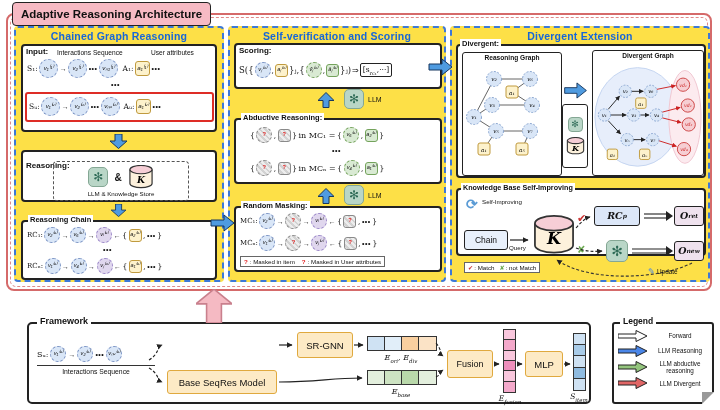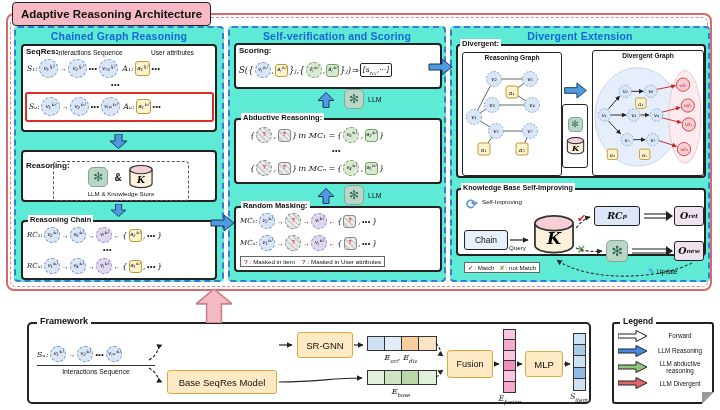--- a/index.html
+++ b/index.html
@@ -7,22 +7,22 @@
   #stage{position:relative;width:720px;height:410px;background:#fff;
          font-family:"Liberation Sans",sans-serif;color:#111;overflow:hidden}
   .abs{position:absolute}
   .fl{display:flex;align-items:center}
   .box{border:2px solid #222;border-radius:4px;background:#fff}
   .fieldlbl{position:absolute;top:-7px;left:5px;background:#fff;padding:0 2px;
             font-weight:bold;font-size:7.5px;white-space:nowrap}
   .inlbl{font-weight:bold;font-size:8px}
   .ptitle{position:absolute;top:2px;left:0;right:0;text-align:center;font-weight:bold;
           font-size:10.5px;color:#1766d8;letter-spacing:.2px}
-  .panel{position:absolute;border:2px dashed #3c78d8;border-radius:4px;background:#5eead4}
-  .m{font-style:italic;font-family:"DejaVu Serif",serif}
+  .panel{position:absolute;border:2px dashed #3c78d8;border-radius:4px;background:#fde047}
+  .m{font-family:"DejaVu Serif",serif}
   .nd{display:inline-flex;align-items:center;justify-content:center;width:19px;height:19px;
       border-radius:50%;border:1.2px dashed #7a93c4;background:#d9e6f7;font-size:6.2px;
       font-style:italic;flex:none;line-height:1}
   .nd.sm{width:16px;height:16px;font-size:5.7px}
   .nd.purple{background:#e0d7ee;border-color:#9a86c8}
   .nd.green{background:#d9ead3;border-color:#74a35c}
   .nd.gray{background:repeating-linear-gradient(45deg,#ededed 0 2px,#d2d2d2 2px 4px);border-color:#8a8a8a}
   .at{display:inline-flex;align-items:center;justify-content:center;width:15px;height:15px;
       border-radius:3px;border:1.2px solid #c09a3e;background:#fdf2cc;font-size:6.2px;
       font-style:italic;flex:none;line-height:1}
@@ -74,21 +74,21 @@
 <div id="stage">
 
   <div class="abs" style="left:6px;top:13px;width:706px;height:278px;border:2.5px solid #d56a6a;border-radius:8px;background:#fff"></div>
   <div class="abs" style="left:10px;top:17px;width:698px;height:270px;border:1.2px dashed #e08a8a;border-radius:6px"></div>
   <div class="abs" style="left:12px;top:2px;padding:5px 8px;background:#f7bac4;border:1.5px solid #222;border-radius:4px;font-weight:bold;font-size:11.5px;z-index:9">Adaptive Reasoning Architecture</div>
 
   <div class="panel" style="left:14px;top:26px;width:210px;height:256px">
     <div class="ptitle">Chained Graph Reasoning</div>
 
     <div class="abs box" style="left:5px;top:16px;width:196px;height:88px">
-      <span class="abs inlbl" style="left:3px;top:1px">SeqRes:</span>
+      <span class="abs inlbl" style="left:3px;top:1px">Input:</span>
       <span class="abs" style="left:34px;top:3px;font-size:6.6px">Interactions Sequence</span>
       <span class="abs" style="left:128px;top:3px;font-size:6.6px">User attributes</span>
       <div class="abs row" style="left:4px;top:13px">
         <span class="m">S₁:</span>
         <span class="nd">v₁⁽¹⁾</span>
         <span class="tinyarrow">→</span>
         <span class="nd">v₂⁽¹⁾</span>
         <span class="dots">•••</span>
         <span class="nd">vₙ₁⁽¹⁾</span>
         <span class="m" style="margin-left:3px">A₁:</span>

